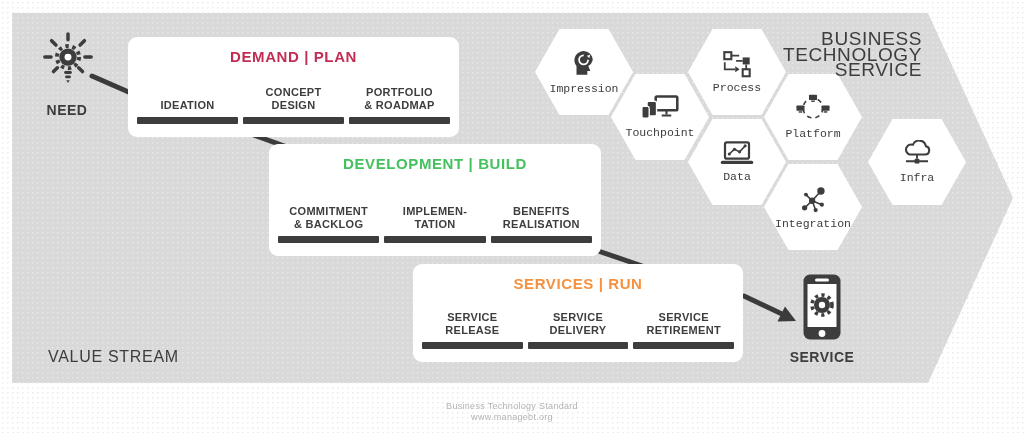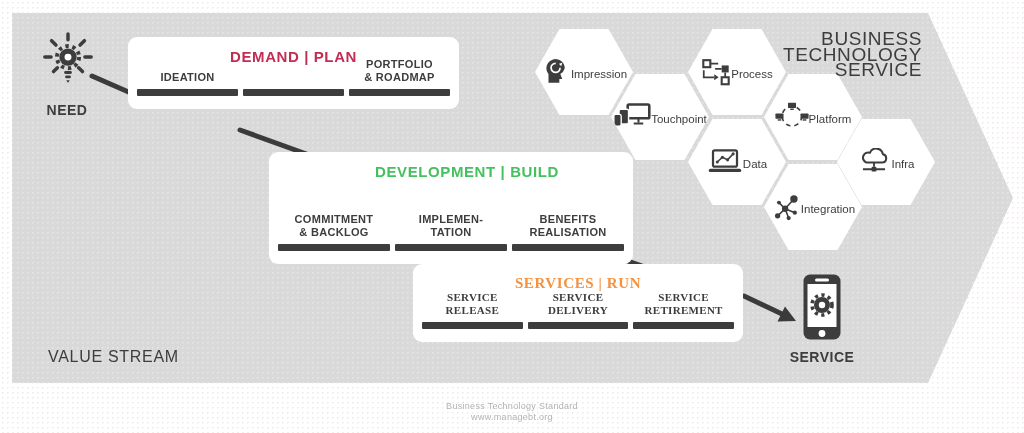--- a/index.html
+++ b/index.html
@@ -29,21 +29,21 @@
   .cols{position:absolute; left:9px; right:9px; bottom:13px; display:flex; gap:5px;}
   .col{flex:1; display:flex; flex-direction:column; justify-content:flex-end;}
   .col-label{
     text-align:center; font-size:11px; font-weight:bold; line-height:12.5px;
     letter-spacing:.3px; white-space:pre-line; margin-bottom:6px; color:#3d3d3d;
   }
   .bar{height:7px; background:#3d3d3d; border-radius:1px;}
   .hex{
     position:absolute; width:98px; height:86px; background:#ffffff;
     clip-path:polygon(0 50%,25% 0,75% 0,100% 50%,75% 100%,25% 100%);
-    display:flex; flex-direction:row; align-items:center; justify-content:center;
+    display:flex; flex-direction:column; align-items:center; justify-content:center;font-family:Liberation Mono, monospace;
   }
   .hex-label{font-size:11.5px; margin-top:3px; color:#3d3d3d;}
   .big-label{position:absolute; font-weight:bold; font-size:14px; letter-spacing:.5px; text-align:center;}
   .bts-title{
     position:absolute; left:760px; top:31px; width:162px; text-align:right;
     font-weight:normal; font-size:19px; line-height:15.5px; letter-spacing:.6px;
     white-space:pre-line;
   }
   .value-stream{position:absolute; left:48px; top:348px; font-weight:normal; font-size:16px; letter-spacing:.7px;}
   .footer{
@@ -167,75 +167,77 @@
         <circle cx="26" cy="8" r="4.2" fill="#3d3d3d"></circle>
         <circle cx="7.5" cy="27" r="3" fill="#3d3d3d"></circle>
         <circle cx="27" cy="23.5" r="2.4" fill="#3d3d3d"></circle>
         <circle cx="9" cy="12" r="2.2" fill="#3d3d3d"></circle>
         <circle cx="20" cy="29.5" r="2.4" fill="#3d3d3d"></circle>
       </svg>
     </span>
     <span class="hex-label">Integration</span>
   </div>
 
-  <div class="hex" style="left:837px; top:119px;">
+  <div class="hex" style="left:868px; top:119px;">
     <span class="icon-wrap">
       <svg width="34" height="28" viewBox="0 0 40 30">
         <path d="M11 15.5 h18.5 a4.8 4.8 0 0 0 1-9.5 A8 8 0 0 0 15.2 4.2 A5.6 5.6 0 0 0 11 15.5 z" fill="none" stroke="#3d3d3d" stroke-width="2.4" stroke-linejoin="round"></path>
         <path d="M20 15.5 v5 M7 23.5 h26" stroke="#3d3d3d" stroke-width="2.2" fill="none"></path>
         <rect x="17.2" y="20.7" width="5.6" height="5.6" rx="1" fill="#3d3d3d"></rect>
       </svg>
     </span>
     <span class="hex-label">Infra</span>
   </div>
 
   <div class="bts-title">BUSINESS
 TECHNOLOGY
 SERVICE</div>
 
-  <div class="card" style="left:128px; top:37px; width:331px; height:72px;">
+  <div class="card" style="left:128px; top:37px; width:331px; height:100px;">
     <div class="card-title" style="color: rgb(194, 45, 84);">DEMAND | PLAN</div>
     <div class="cols">
       <div class="col">
         <div class="col-label">IDEATION</div>
         <div class="bar"></div>
       </div>
       <div class="col">
+        <div class="col-label">CONCEPT
+DESIGN</div>
         <div class="bar"></div>
       </div>
       <div class="col">
         <div class="col-label">PORTFOLIO
 &amp; ROADMAP</div>
         <div class="bar"></div>
       </div>
     </div>
   </div>
 
-  <div class="card" style="left:269px; top:152px; width:332px; height:112px;padding-left:32px;">
+  <div class="card" style="left:269px; top:144px; width:332px; height:112px;">
     <div class="card-title" style="color: rgb(69, 192, 95);">DEVELOPMENT | BUILD</div>
     <div class="cols">
       <div class="col">
         <div class="col-label">COMMITMENT
 &amp; BACKLOG</div>
         <div class="bar"></div>
       </div>
       <div class="col">
         <div class="col-label">IMPLEMEN-
 TATION</div>
         <div class="bar"></div>
       </div>
       <div class="col">
         <div class="col-label">BENEFITS
 REALISATION</div>
         <div class="bar"></div>
       </div>
     </div>
   </div>
 
-  <div class="card" style="left:413px; top:264px; width:330px; height:78px;font-family:Liberation Serif, serif;">
+  <div class="card" style="left:413px; top:264px; width:330px; height:98px;">
     <div class="card-title" style="color: rgb(246, 145, 62);">SERVICES | RUN</div>
     <div class="cols">
       <div class="col">
         <div class="col-label">SERVICE
 RELEASE</div>
         <div class="bar"></div>
       </div>
       <div class="col">
         <div class="col-label">SERVICE
 DELIVERY</div>

